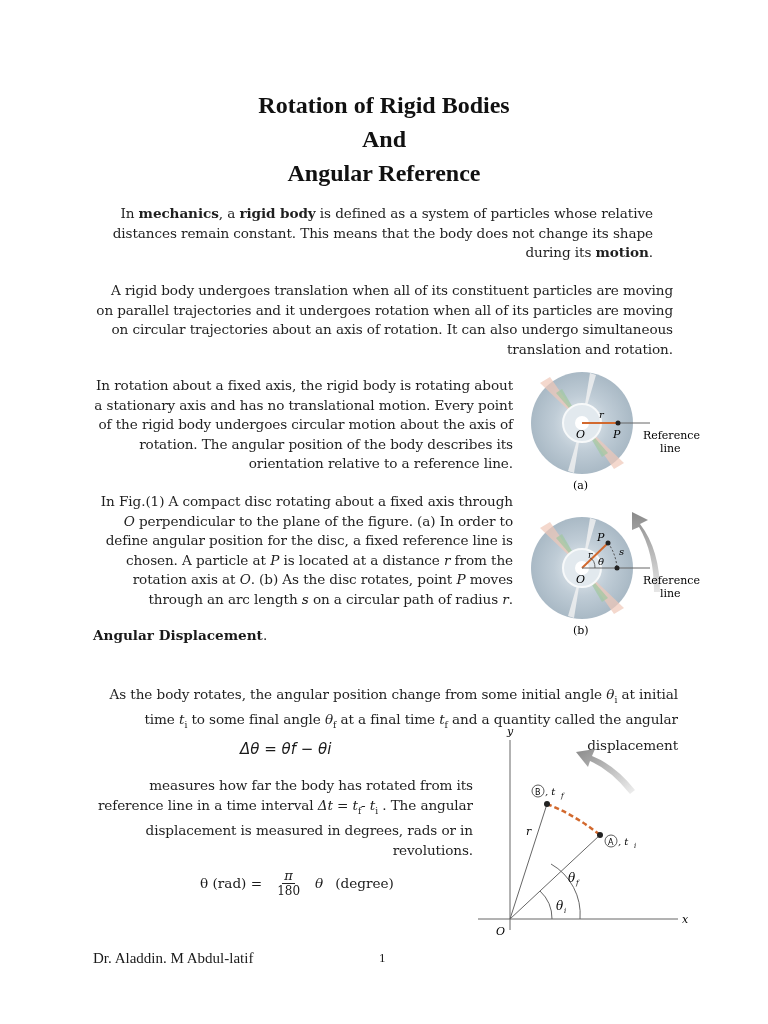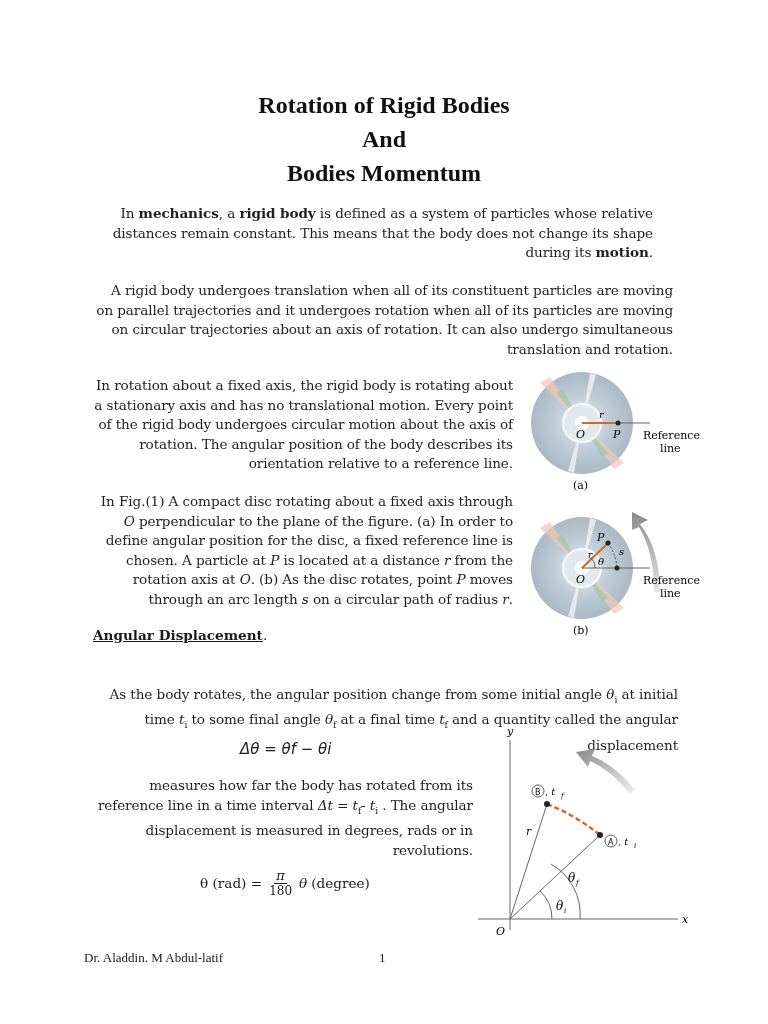--- a/index.html
+++ b/index.html
@@ -4,44 +4,44 @@
 <style>
   html,body{margin:0;padding:0;background:#ffffff;}
   body{width:768px;height:1024px;position:relative;overflow:hidden;font-family:"DejaVu Serif","Liberation Serif",serif;color:#1a1a1a;}
   .page{position:absolute;left:0;top:0;width:644px;height:1024px;}
   .title{position:absolute;left:0;width:768px;text-align:center;font-family:"Liberation Serif",serif;font-weight:bold;font-size:24px;line-height:34px;top:88px;color:#111;}
   .para{position:absolute;left:93px;font-size:13.6px;line-height:19.6px;color:#1f1f1f;letter-spacing:-0.1px;text-align:right;}
   .p1{top:204px;width:560px;}
   .p2{top:281px;width:580px;}
   .p3{top:376px;width:420px;}
   .p4{top:492px;width:420px;}
-  .heading{position:absolute;left:93px;top:627px;font-size:13.6px;font-weight:bold;text-decoration:underline;}
+  .heading{position:absolute;left:93px;top:627px;font-size:13.6px;font-weight:bold;}
   .p5{top:663px;width:585px;margin-top:22px;}
   .eq1{position:absolute;left:240px;top:740px;font-size:15px;font-style:italic;font-family:"DejaVu Sans",sans-serif;}
   .p6{top:776px;width:380px;}
-  .eq2{position:absolute;left:200px;top:868px;font-size:13.6px;display:flex;align-items:center;gap:4px;}
+  .eq2{position:absolute;left:200px;top:868px;font-size:13.6px;display:flex;align-items:center;gap:12px;}
   .frac{display:inline-flex;flex-direction:column;align-items:center;margin:0 3px;}
   .frac .num{font-style:italic;font-size:13px;line-height:15px;border-bottom:1px solid #222;padding:0 2px;}
   .frac .den{font-size:12px;line-height:14px;}
-  .footer-author{position:absolute;left:84px;top:950px;font-family:"Liberation Serif",serif;font-size:13px;}
+  .footer-author{position:absolute;left:93px;top:950px;font-family:"Liberation Serif",serif;font-size:15px;}
   .footer-page{position:absolute;left:379px;top:950px;font-family:"Liberation Serif",serif;font-size:13px;}
   .fig{position:absolute;}
   b{font-weight:bold;}
   i{font-style:italic;}
   sub{font-size:9px;}
 </style>
 </head>
 <body>
 
 <div class="page">
 
   <div class="title">
     <div>Rotation of Rigid Bodies</div>
     <div>And</div>
-    <div>Bodies Momentum</div>
+    <div>Angular Reference</div>
   </div>
 
   <div class="para p1"><span>In </span><b>mechanics</b><span>, a </span><b>rigid body</b><span> is defined as a system of particles whose relative distances remain constant. This means that the body does not change its shape during its </span><b>motion</b><span>.</span></div>
 
   <div class="para p2"> A rigid body undergoes translation when all of its constituent particles are moving on parallel trajectories and it undergoes rotation when all of its particles are moving on circular trajectories about an axis of rotation. It can also undergo simultaneous translation and rotation.</div>
 
   <div class="para p3">In rotation about a fixed axis, the rigid body is rotating about a stationary axis and has no translational motion. Every point of the rigid body undergoes circular motion about the axis of rotation. The angular position of the body describes its orientation relative to a reference line.</div>
 
   <div class="para p4"><span>In Fig.(1) A compact disc rotating about a fixed axis through </span><i>O</i><span> perpendicular to the plane of the figure. (a) In order to define angular position for the disc, a fixed reference line is chosen. A particle at </span><i>P</i><span> is located at a distance </span><i>r</i><span> from the rotation axis at </span><i>O</i><span>.   (b) As the disc rotates, point </span><i>P</i><span> moves through an arc length </span><i>s</i><span> on a circular path of radius </span><i>r</i><span>.</span></div>
 

